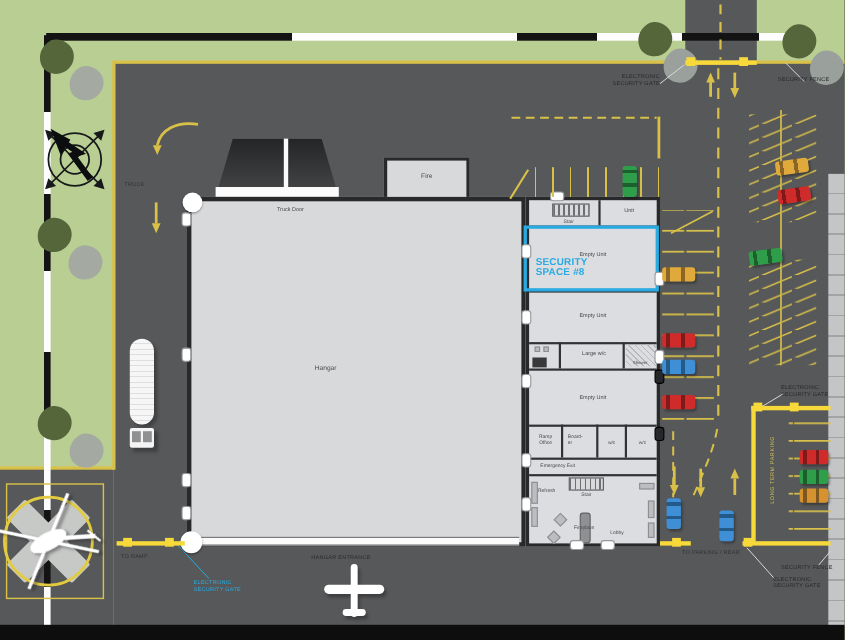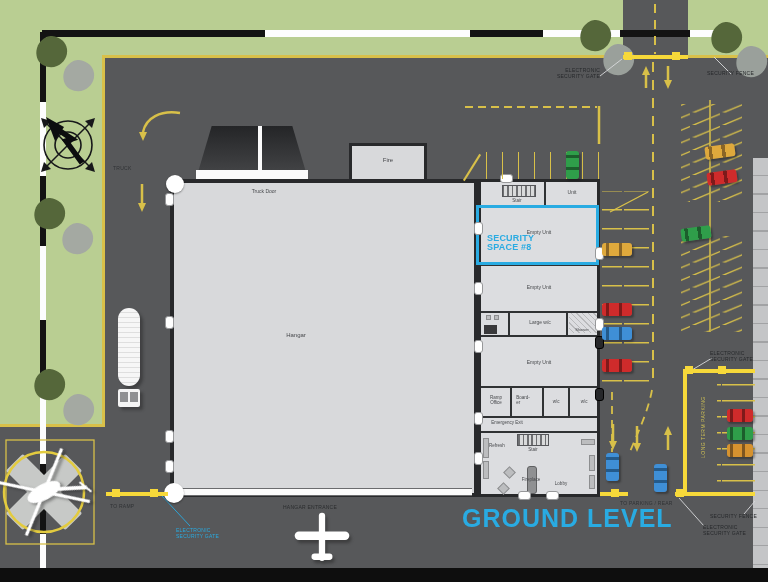--- a/index.html
+++ b/index.html
@@ -348,16 +348,15 @@
     <div>er</div>
   </div>
   <div class="rlbl" style="left:556px;top:402px;font-size:4.5px;">w/c</div>
   <div class="rlbl" style="left:584px;top:402px;font-size:4.5px;">w/c</div>
   <div class="rlbl" style="left:507px;top:423px;font-size:4.5px;">Emergency Exit</div>
   <div class="rlbl" style="left:497px;top:446px;font-size:4.5px;">Refresh</div>
   <div class="rlbl" style="left:533px;top:450px;font-size:4.5px;">Stair</div>
   <div class="rlbl" style="left:531px;top:480px;font-size:4.5px;">Fireplace</div>
   <div class="rlbl" style="left:561px;top:484px;font-size:4.5px;">Lobby</div>
 
-  <div class="bigtitle">GROUND LEVEL</div>
 
   <div class="band"></div>
 </div>
 
 </body></html>

